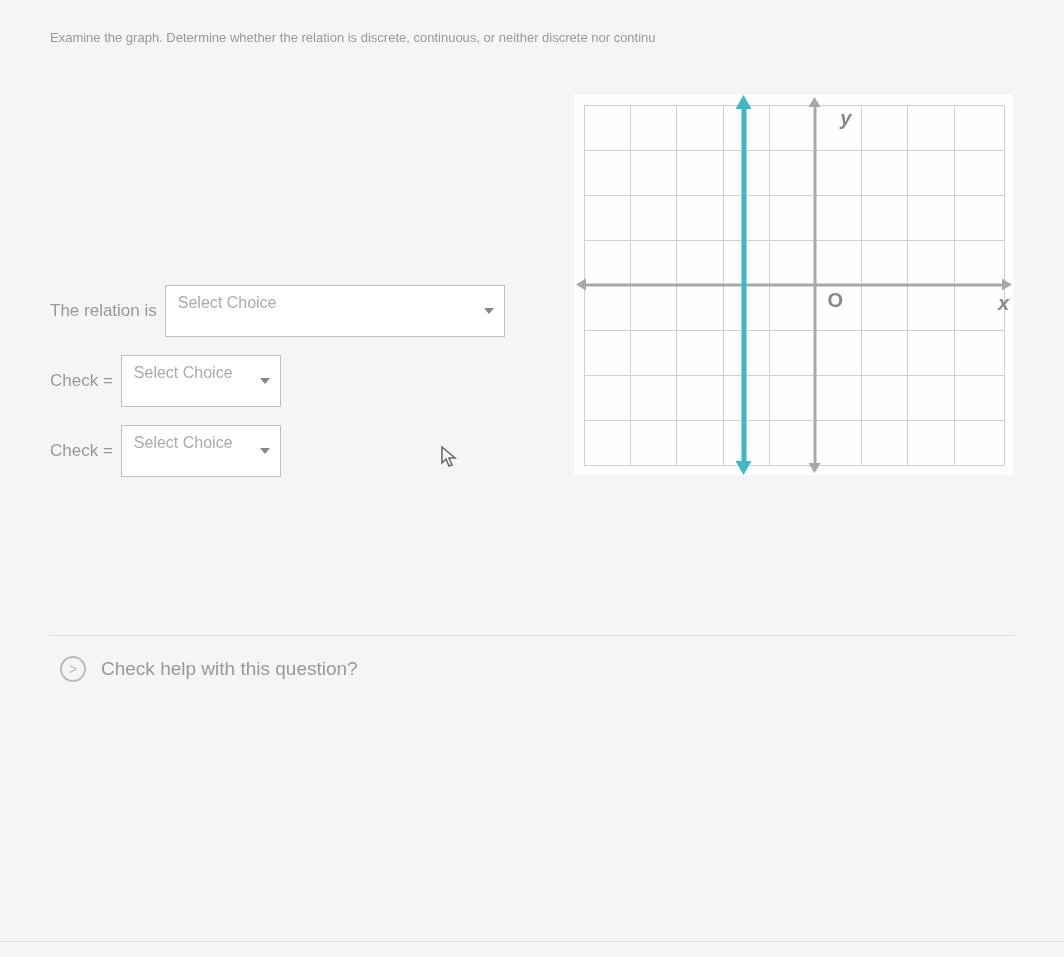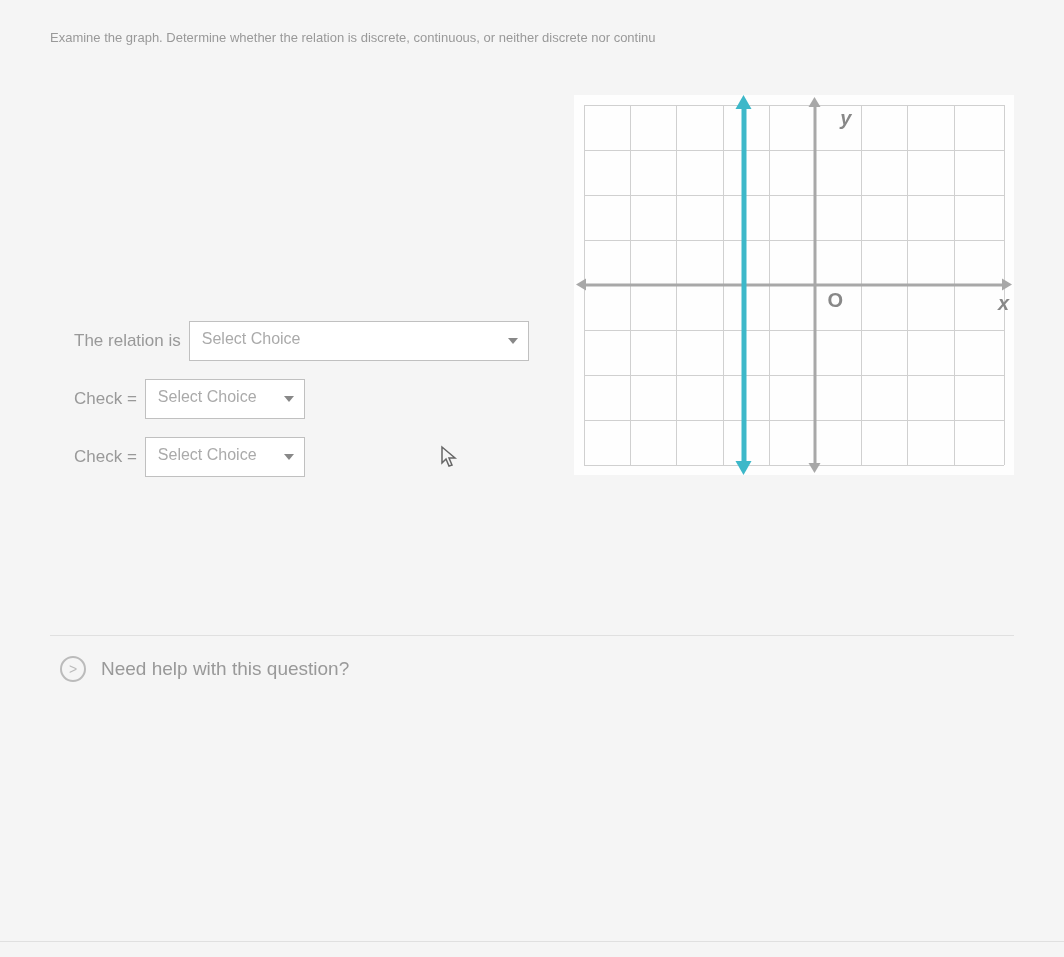--- a/index.html
+++ b/index.html
@@ -169,26 +169,25 @@
     }
     .answer-row {
       margin-bottom: 18px;
       display: flex;
       align-items: center;
       gap: 8px;
     }
     .answer-label {
       color: #999;
       font-size: 17px;
-      margin-left: 24px;
     }
     .select-box {
       border: 1px solid #c0c0c0;
       background: #fff;
-      padding: 8px 30px 12px 12px;
+      padding: 8px 30px 24px 12px;
       color: #aaa;
       font-size: 16px;
       position: relative;
       cursor: pointer;
       min-width: 160px;
     }
     .select-box.wide {
       min-width: 340px;
     }
     .select-arrow {
@@ -327,17 +326,17 @@
 </div>
 
 <div class="cursor-icon">
   <svg width="20" height="24" viewBox="0 0 20 24">
       <path d="M2 2 L2 18 L6 14 L9 21 L12 20 L9 13 L15 13 Z" fill="none" stroke="#666" stroke-width="1.5"></path>
     </svg>
 </div>
 
 <div class="help-section">
   <div class="help-icon">&gt;</div>
-  <span class="help-text">Need help with this question?</span>
+  <span class="help-text">Check help with this question?</span>
 </div>
 
 <div class="bottom-bar">
 </div>
 
 </body></html>

